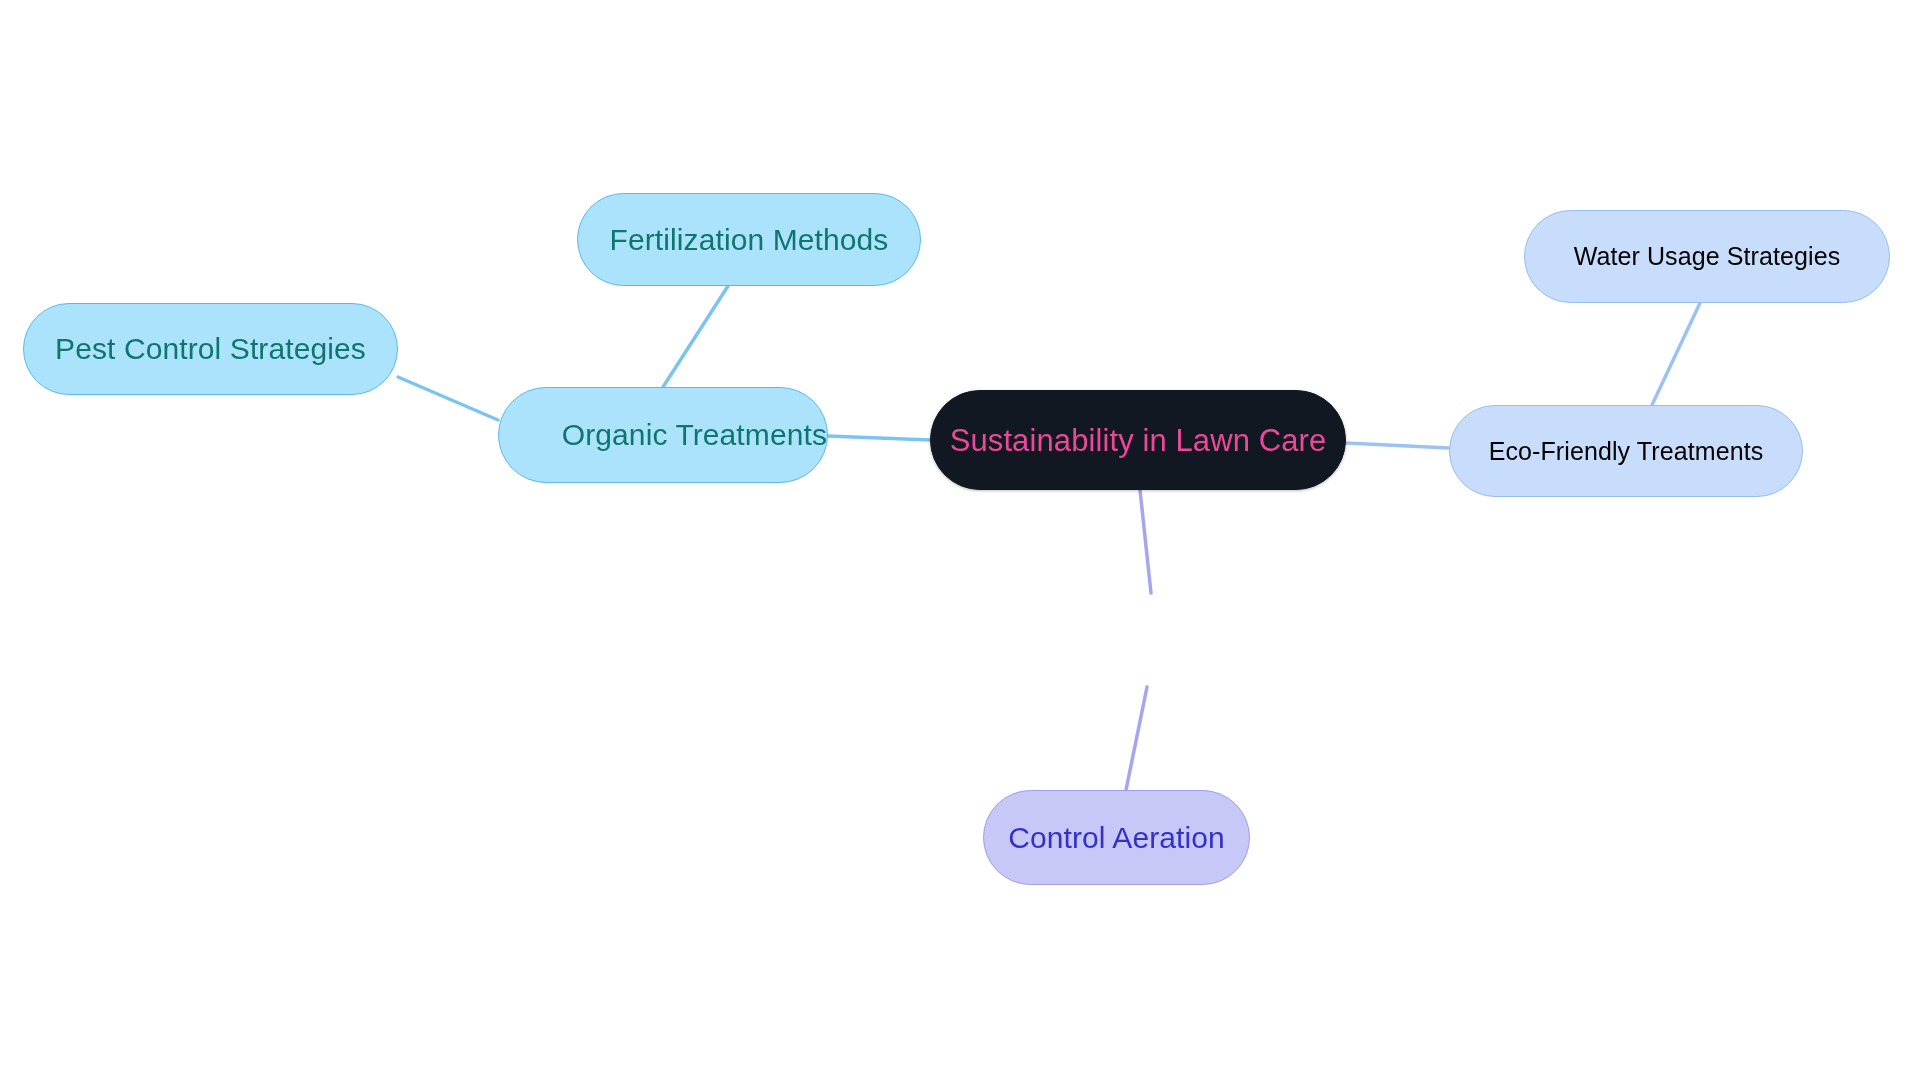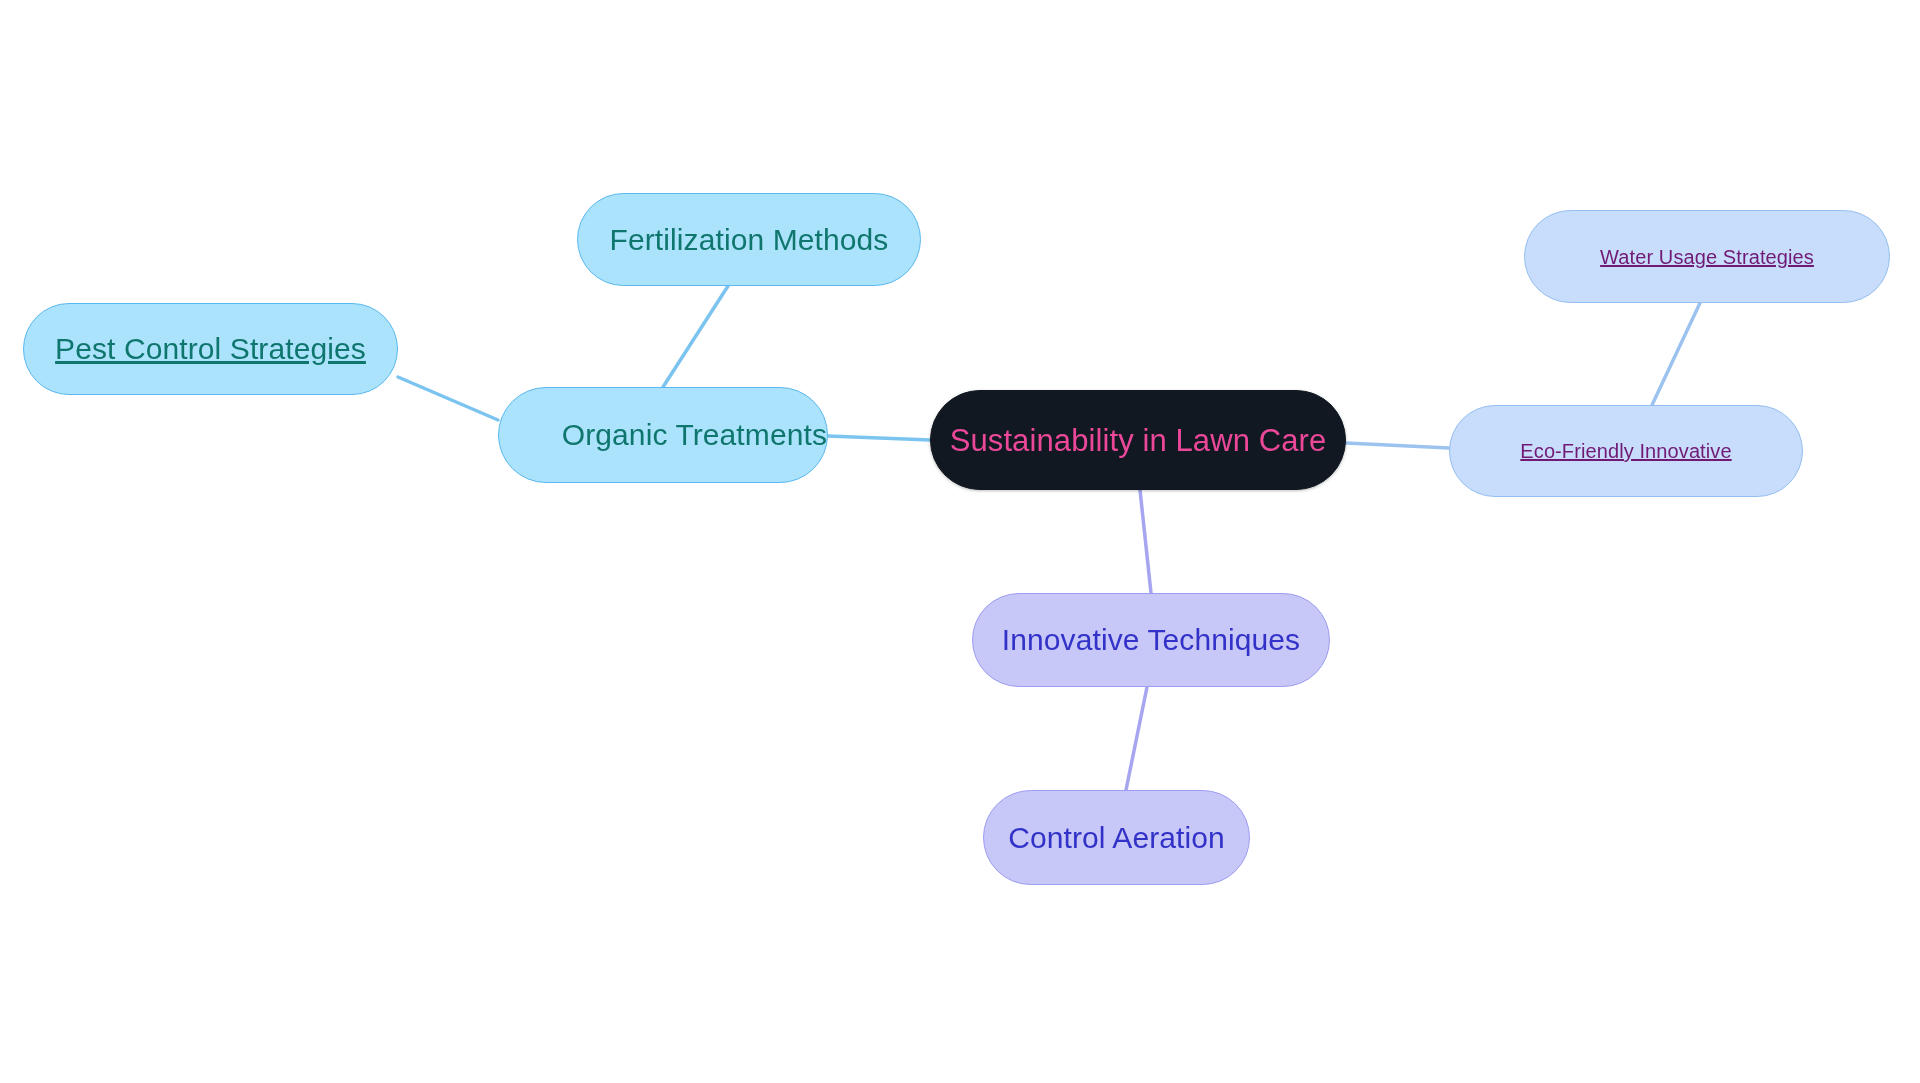--- a/index.html
+++ b/index.html
@@ -63,23 +63,22 @@
     background: #ace3fc;
     border-color: #5bb8ef;
     color: #0f766e;
     font-size: 30px;
   }
 
   
   .node-blue {
     background: #c7ddfb;
     border-color: #95bff0;
-    color: #701a75;
-    font-size: 20px;
-    text-decoration: underline;
+    color: #000000;
+    font-size: 25px;
   }
 
   
   .node-purple {
     background: #c7c7f8;
     border-color: #9d9df2;
     color: #3232c8;
     font-size: 30px;
   }
 </style>
@@ -91,45 +90,42 @@
   <svg id="edge-layer" viewBox="0 0 1920 1083">
       <line x1="930" y1="440" x2="828" y2="436" stroke="#7cc4f0" stroke-width="3.5" stroke-linecap="round"></line>
       <line x1="663" y1="387" x2="728" y2="286" stroke="#7cc4f0" stroke-width="3.5" stroke-linecap="round"></line>
       <line x1="498" y1="420" x2="398" y2="377" stroke="#7cc4f0" stroke-width="3.5" stroke-linecap="round"></line>
       <line x1="1346" y1="443" x2="1449" y2="448" stroke="#9cc3f0" stroke-width="3.5" stroke-linecap="round"></line>
       <line x1="1652" y1="405" x2="1700" y2="303" stroke="#9cc3f0" stroke-width="3.5" stroke-linecap="round"></line>
       <line x1="1140" y1="490" x2="1151" y2="593" stroke="#a5a5f0" stroke-width="3.5" stroke-linecap="round"></line>
       <line x1="1147" y1="687" x2="1126" y2="790" stroke="#a5a5f0" stroke-width="3.5" stroke-linecap="round"></line>
     </svg>
 
-  <div class="node node-cyan" id="node-pest-control-strategies" style="left: 23px; top: 303px; width: 375px; height: 92px; text-decoration: underline;">
+  <div class="node node-cyan" id="node-pest-control-strategies" style="left: 23px; top: 303px; width: 375px; height: 92px;">
     <span class="node-label">Pest Control Strategies</span>
   </div>
 
   <div class="node node-cyan" id="node-fertilization-methods" style="left: 577px; top: 193px; width: 344px; height: 93px;">
     <span class="node-label">Fertilization Methods</span>
   </div>
 
   <div class="node node-cyan" id="node-organic-treatments" style="left: 498px; top: 387px; width: 330px; height: 96px; justify-content: flex-end;">
     <span class="node-label">Organic Treatments</span>
   </div>
 
   <div class="node node-root" id="node-root" style="left: 930px; top: 390px; width: 416px; height: 100px;">
     <span class="node-label">Sustainability in Lawn Care</span>
   </div>
 
   <div class="node node-blue" id="node-eco-friendly-practices" style="left: 1449px; top: 405px; width: 354px; height: 92px;">
-    <span class="node-label">Eco-Friendly Innovative</span>
+    <span class="node-label">Eco-Friendly Treatments</span>
   </div>
 
   <div class="node node-blue" id="node-water-usage-strategies" style="left: 1524px; top: 210px; width: 366px; height: 93px;">
     <span class="node-label">Water Usage Strategies</span>
   </div>
 
-  <div class="node node-purple" id="node-innovative-techniques" style="left: 972px; top: 593px; width: 358px; height: 94px;">
-    <span class="node-label">Innovative Techniques</span>
-  </div>
 
   <div class="node node-purple" id="node-liquid-aeration" style="left: 983px; top: 790px; width: 267px; height: 95px;">
     <span class="node-label">Control Aeration</span>
   </div>
 
 </div>
 
 </body></html>

